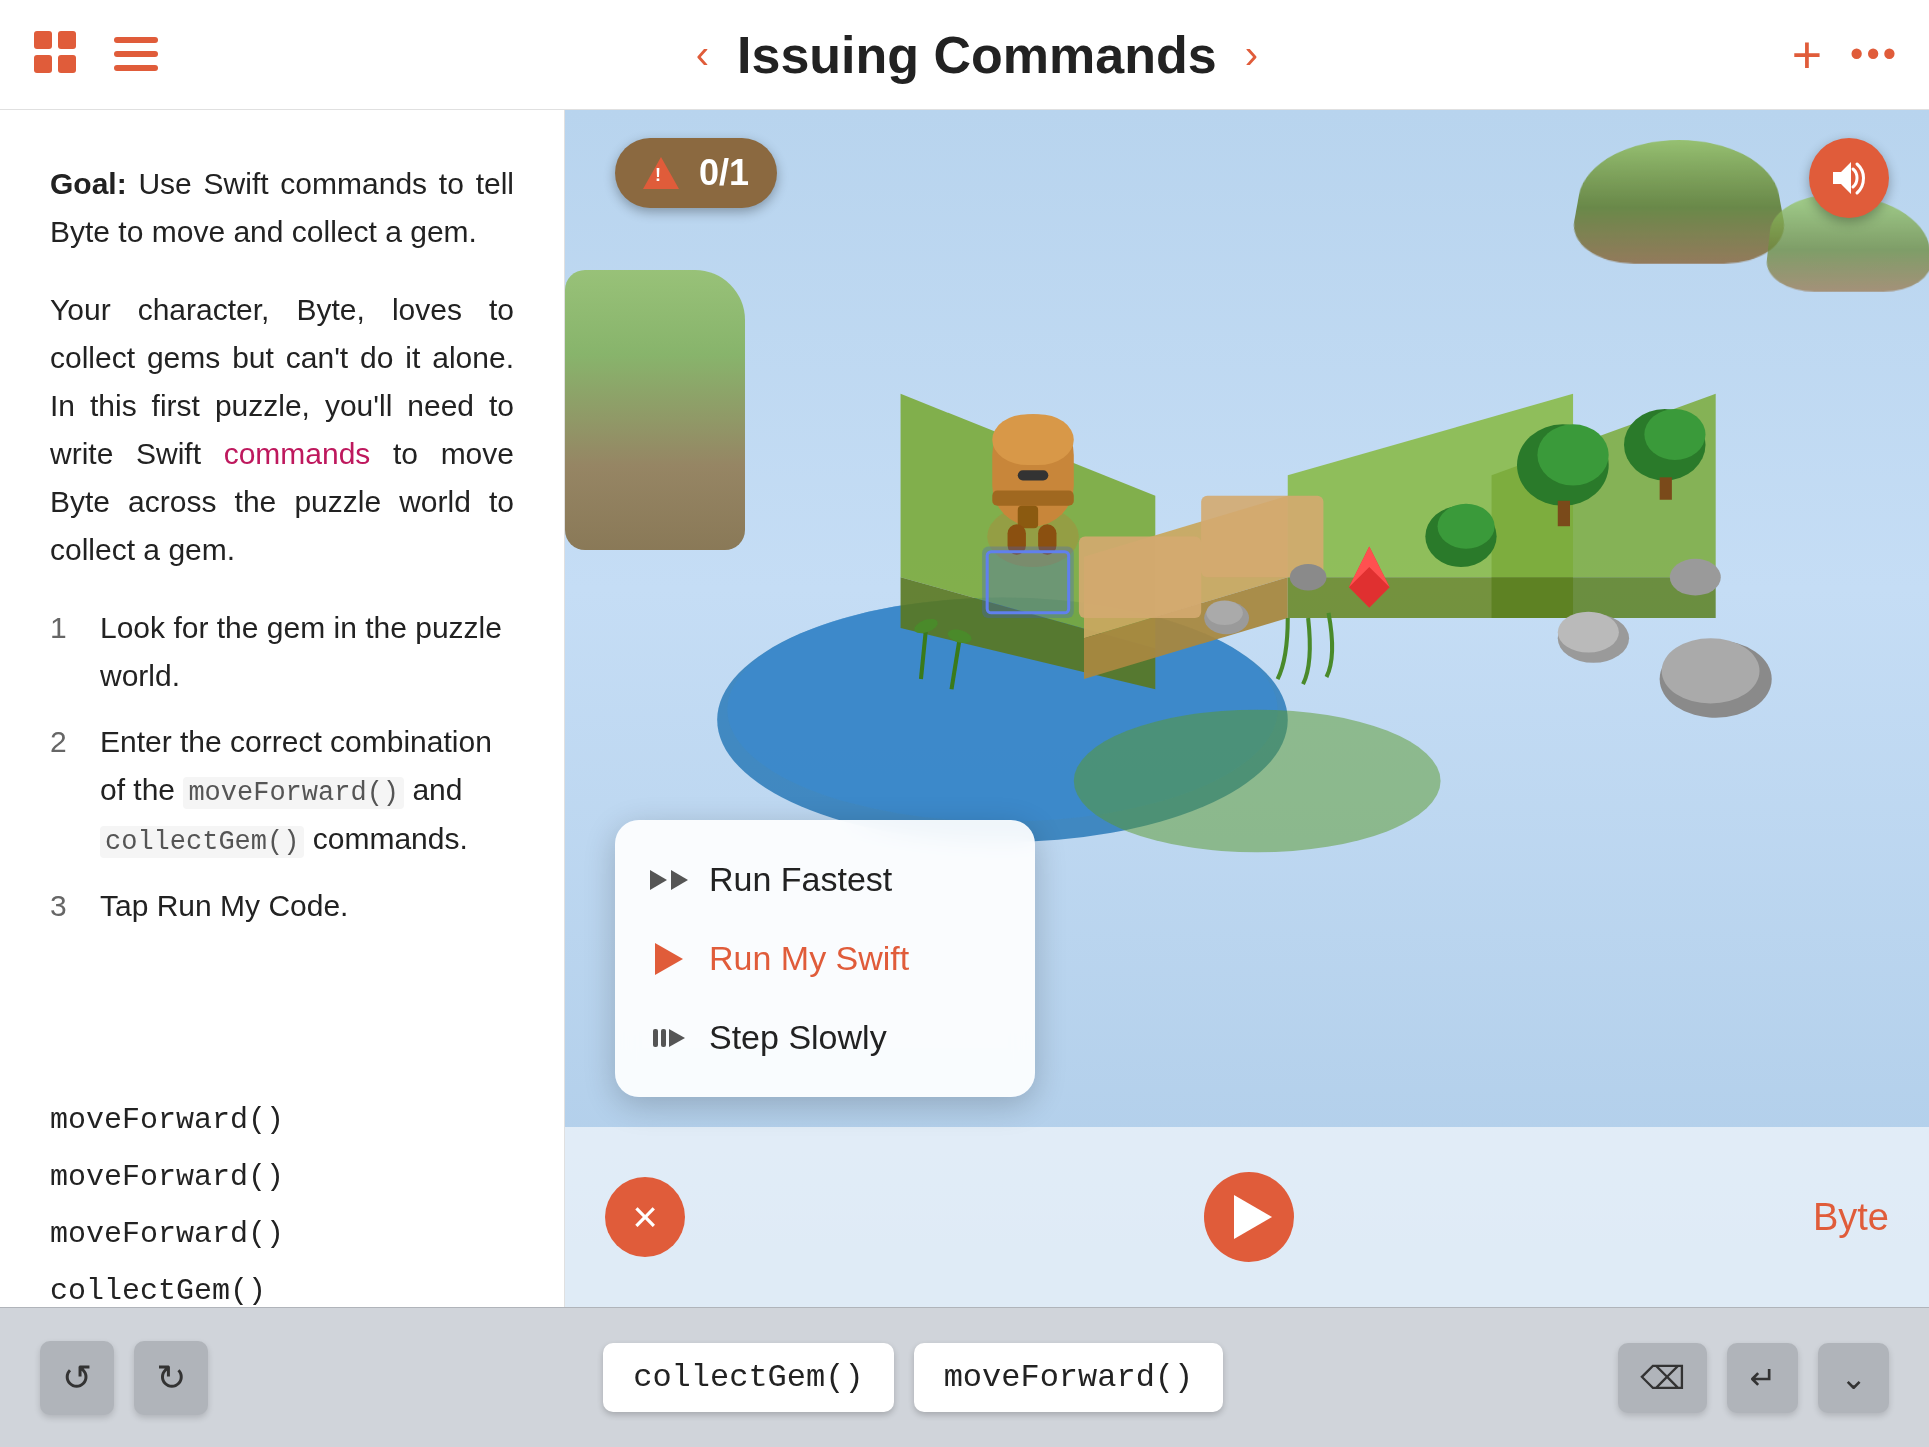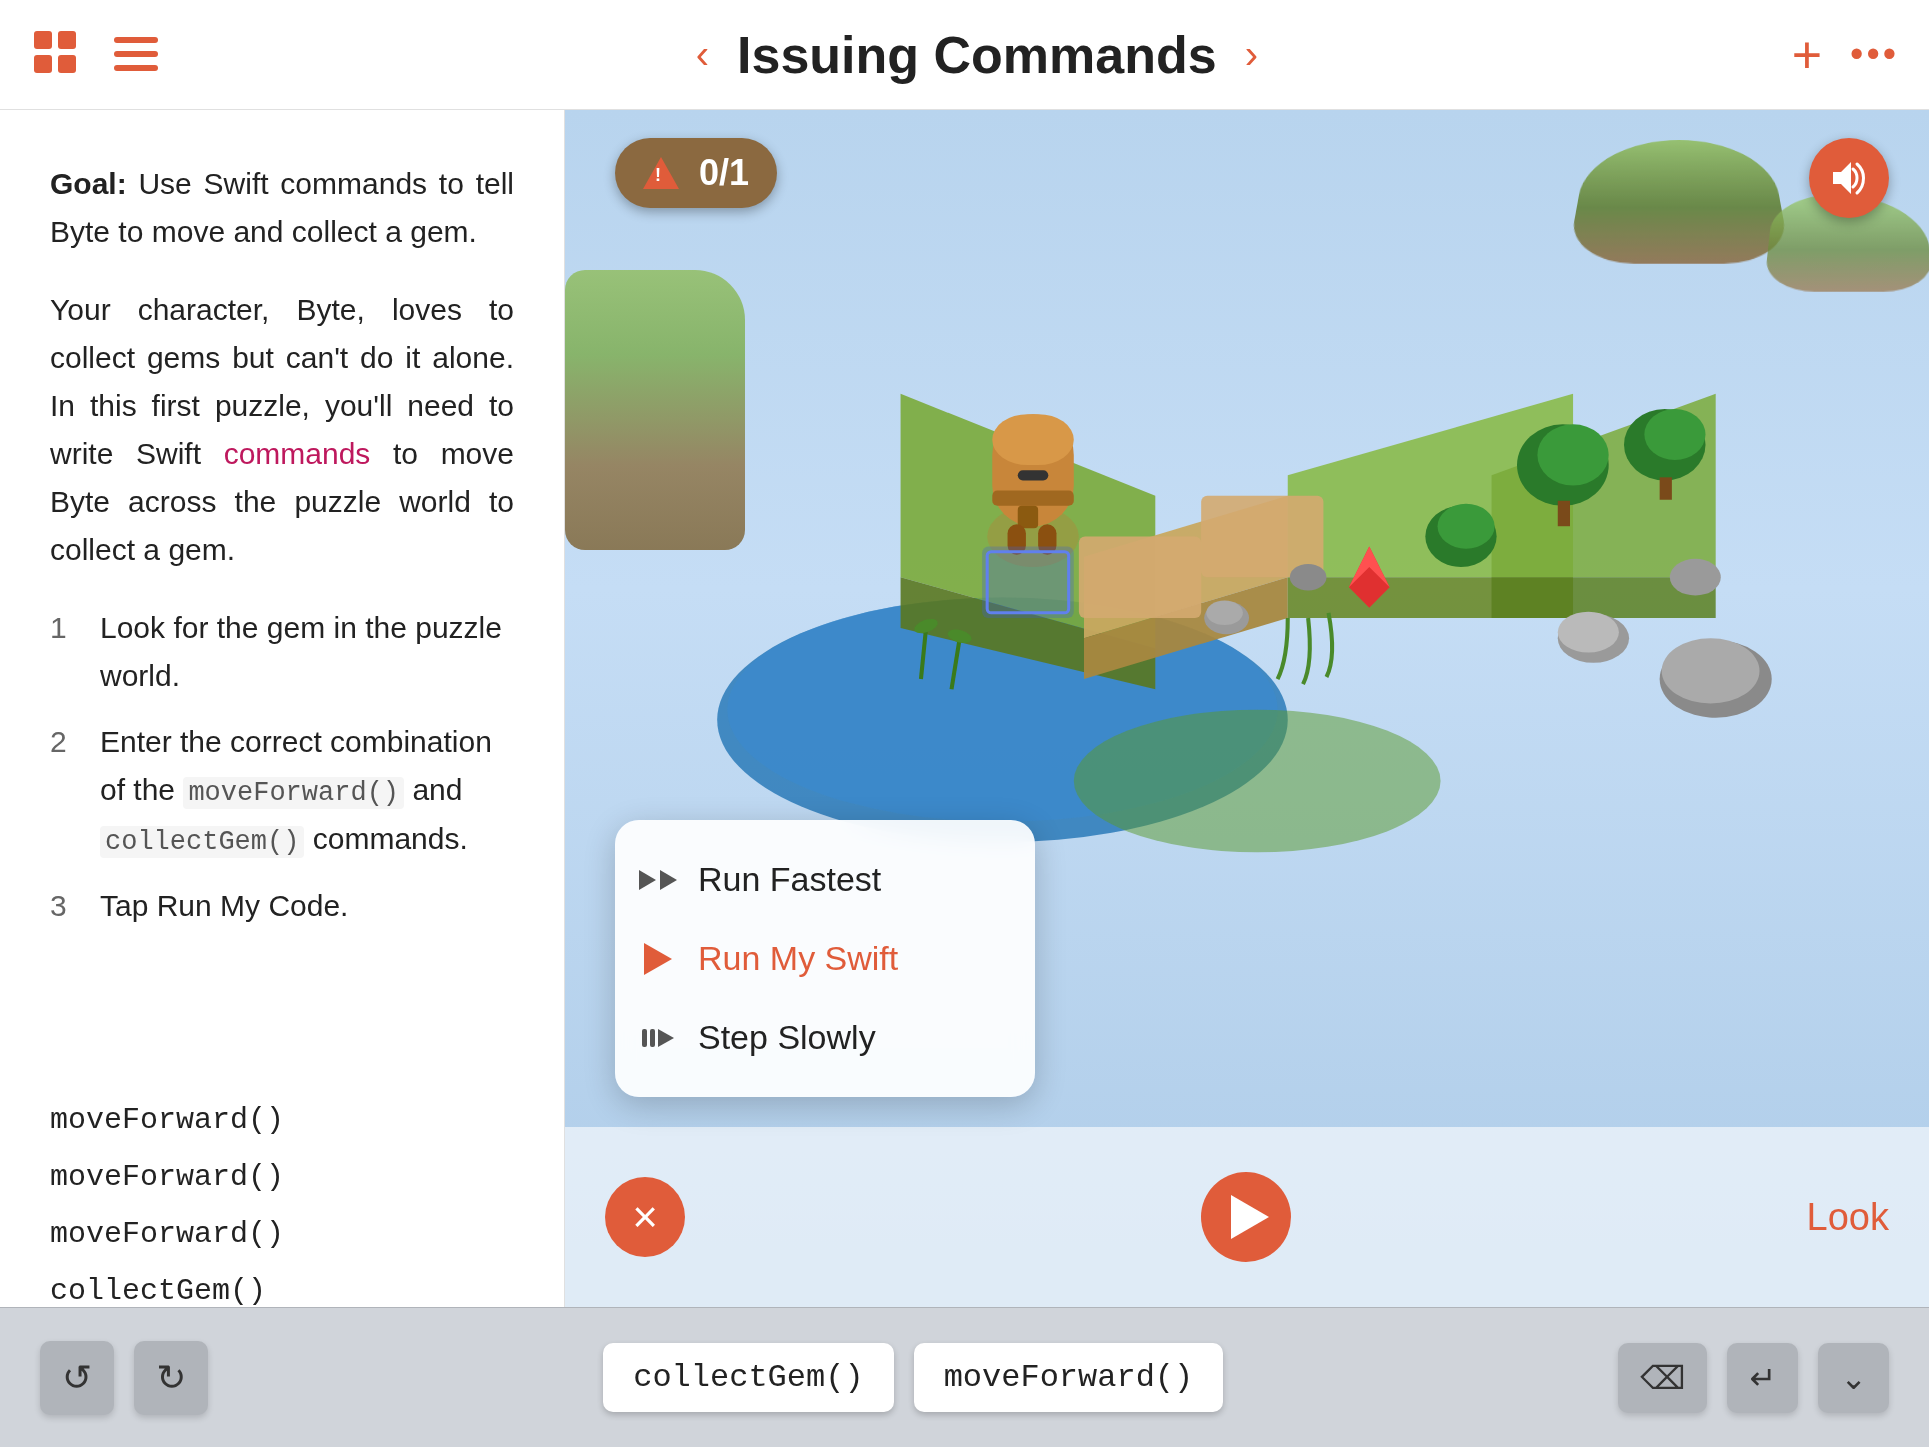--- a/index.html
+++ b/index.html
@@ -244,21 +244,21 @@
       padding: 20px 0;
       min-width: 420px;
       box-shadow: 0 8px 32px rgba(0,0,0,0.2);
       backdrop-filter: blur(10px);
       z-index: 20;
     }
     .menu-item {
       display: flex;
       align-items: center;
       gap: 22px;
-      padding: 20px 25px;
+      padding: 20px 36px;
       cursor: pointer;
       font-size: 34px;
       color: #222;
     }
     .menu-item.active {
       color: #e05c3a;
     }
     .menu-icon {
       width: 36px;
       display: flex;
@@ -625,21 +625,21 @@
       </div>
     </div>
 
     <div class="game-bottom-bar">
       <div class="close-btn">×</div>
       <div class="spacer"></div>
       <div class="play-btn">
         <div class="play-btn-icon"></div>
       </div>
       <div class="spacer"></div>
-      <span class="hint-btn">Look</span>
+      <span class="hint-btn">Byte</span>
     </div>
   </div>
 </div>
 
 <div class="keyboard-bar">
   <div class="kb-left">
     <div class="kb-icon-btn">
       <span class="undo-icon">↺</span>
     </div>
     <div class="kb-icon-btn">

